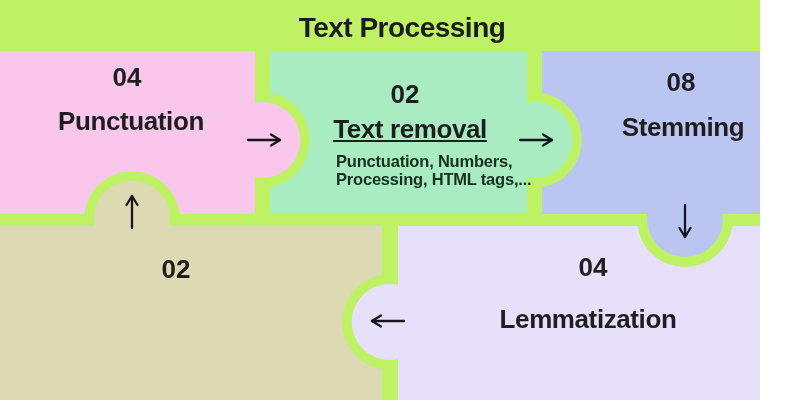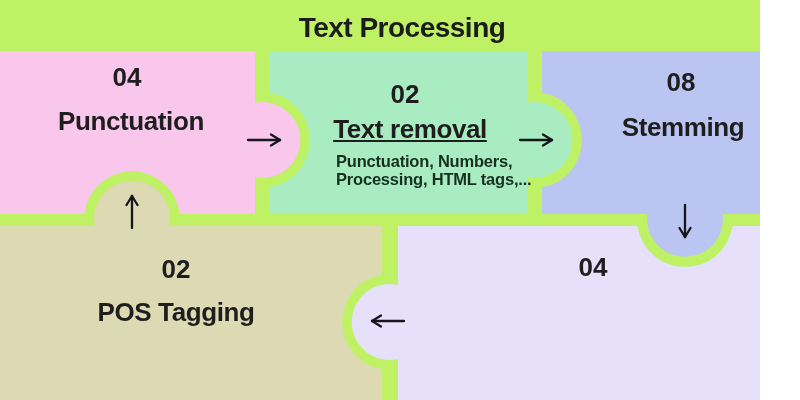--- a/index.html
+++ b/index.html
@@ -72,17 +72,17 @@
   <div class="lbl blk" style="left:410px;top:116px;text-decoration:underline;">Text removal</div>
   <div class="sub" style="left:336px;top:153px;">
     <span style="display:block;">Punctuation, Numbers,</span>
     <span style="display:block;">Processing, HTML tags,...</span>
   </div>
 
   <div class="lbl num" style="left:681px;top:69px;">08</div>
   <div class="lbl blk" style="left:683px;top:114px;">Stemming</div>
 
   <div class="lbl num" style="left:593px;top:254px;">04</div>
+  <div class="lbl blk" style="left:588px;top:306px;">Lemmatization</div>
 
   <div class="lbl num" style="left:176px;top:256px;">02</div>
-  <div class="lbl blk" style="left:176px;top:299px;">POS Tagging</div>
 
 </div>
 
 </body></html>

